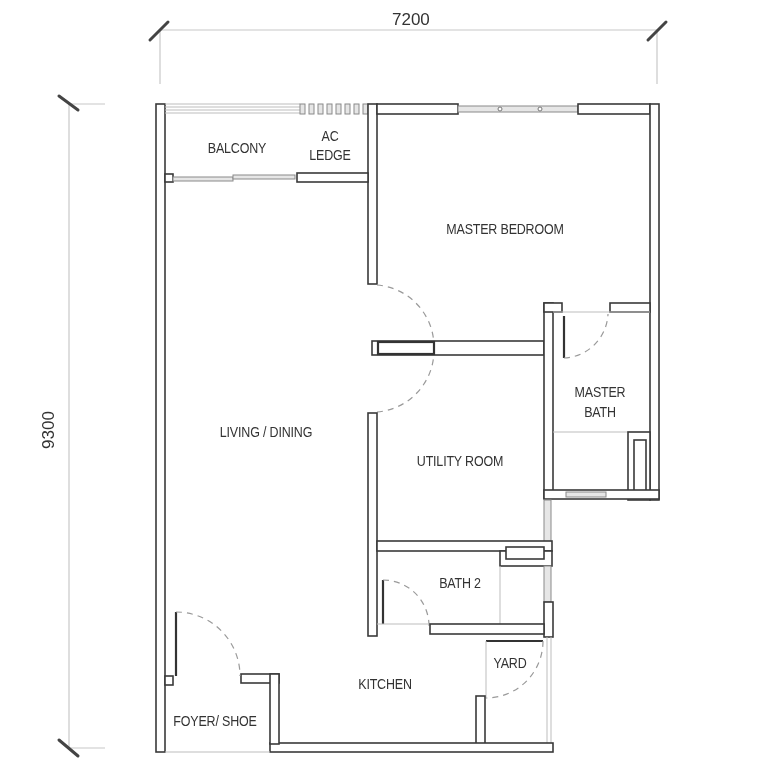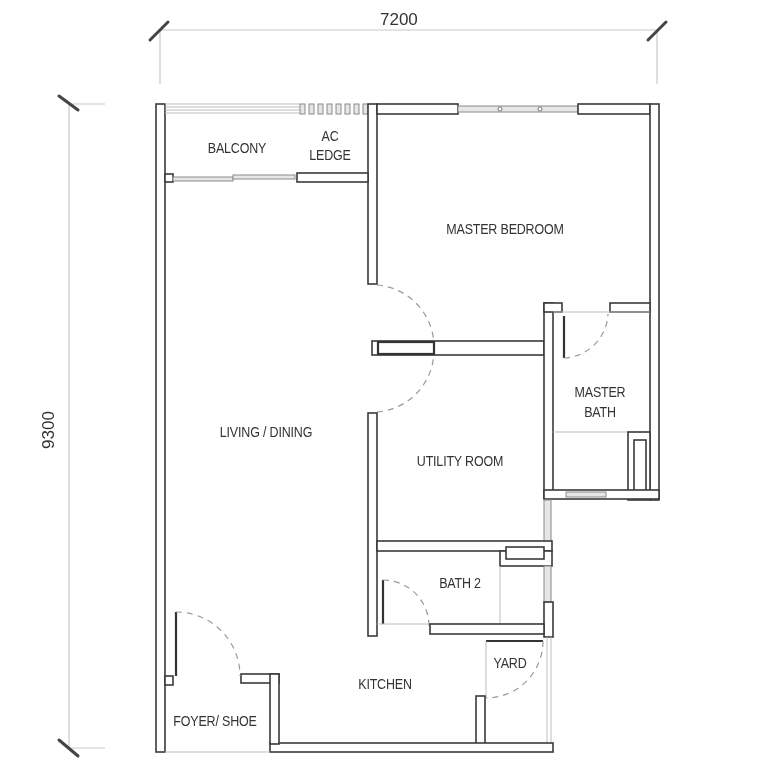--- a/index.html
+++ b/index.html
@@ -118,21 +118,21 @@
   <rect class="wall" x="270" y="743" width="283" height="9"></rect>
   <line class="thin" x1="165" y1="752" x2="270" y2="752"></line>
 
   <rect class="wall" x="241" y="674" width="38" height="9"></rect>
   <rect class="wall" x="270" y="674" width="9" height="70"></rect>
   <rect class="wall" x="165" y="676" width="8" height="9"></rect>
   <line class="door" x1="176" y1="612" x2="176" y2="676"></line>
   <path class="swing" d="M176 612 A64 64 0 0 1 240 676"></path>
 </svg>
 
-<div class="dim-label" style="left:380px;top:10px;">7200</div>
+<div class="dim-label" style="left:392px;top:10px;">7200</div>
 <div class="dim-label" style="left:30px;top:420px;transform:rotate(-90deg);transform-origin:center;">9300</div>
 
 <div class="label" style="left:192px;top:139px;width:90px;">BALCONY</div>
 <div class="label" style="left:305px;top:127px;width:50px;">AC</div>
 <div class="label" style="left:305px;top:146px;width:50px;">LEDGE</div>
 <div class="label" style="left:420px;top:220px;width:170px;">MASTER BEDROOM</div>
 <div class="label" style="left:565px;top:383px;width:70px;">MASTER</div>
 <div class="label" style="left:565px;top:403px;width:70px;">BATH</div>
 <div class="label" style="left:196px;top:423px;width:140px;">LIVING / DINING</div>
 <div class="label" style="left:400px;top:452px;width:120px;">UTILITY ROOM</div>

